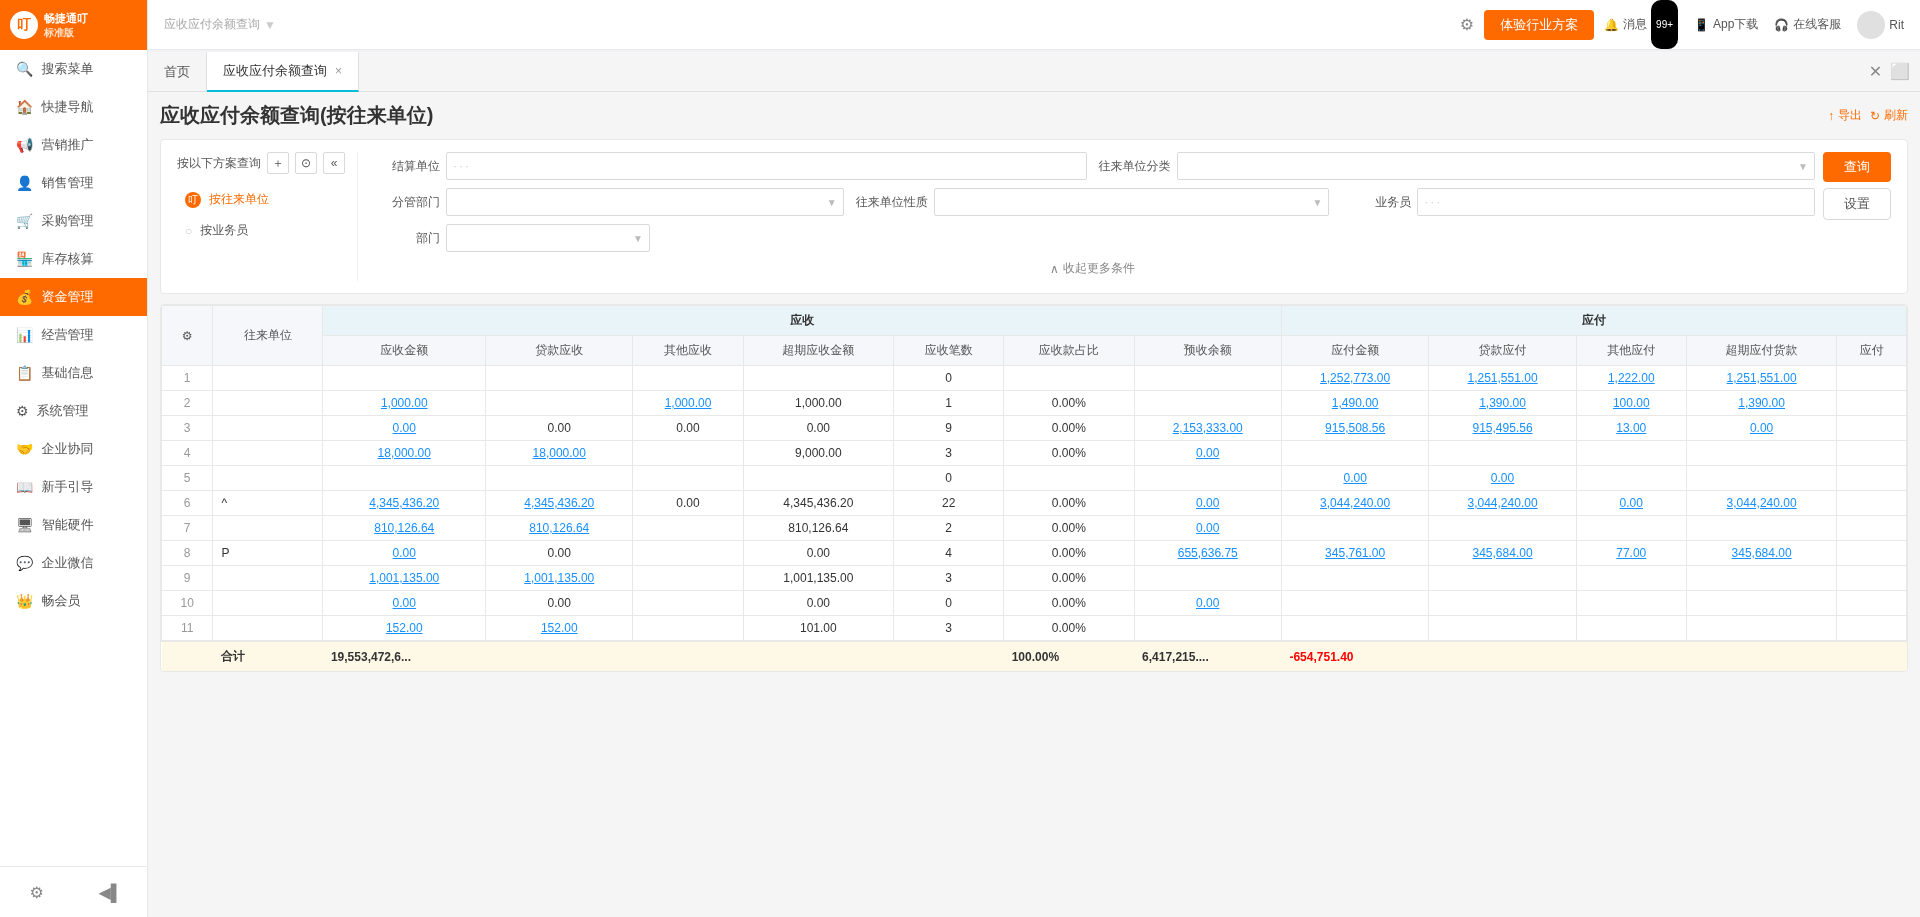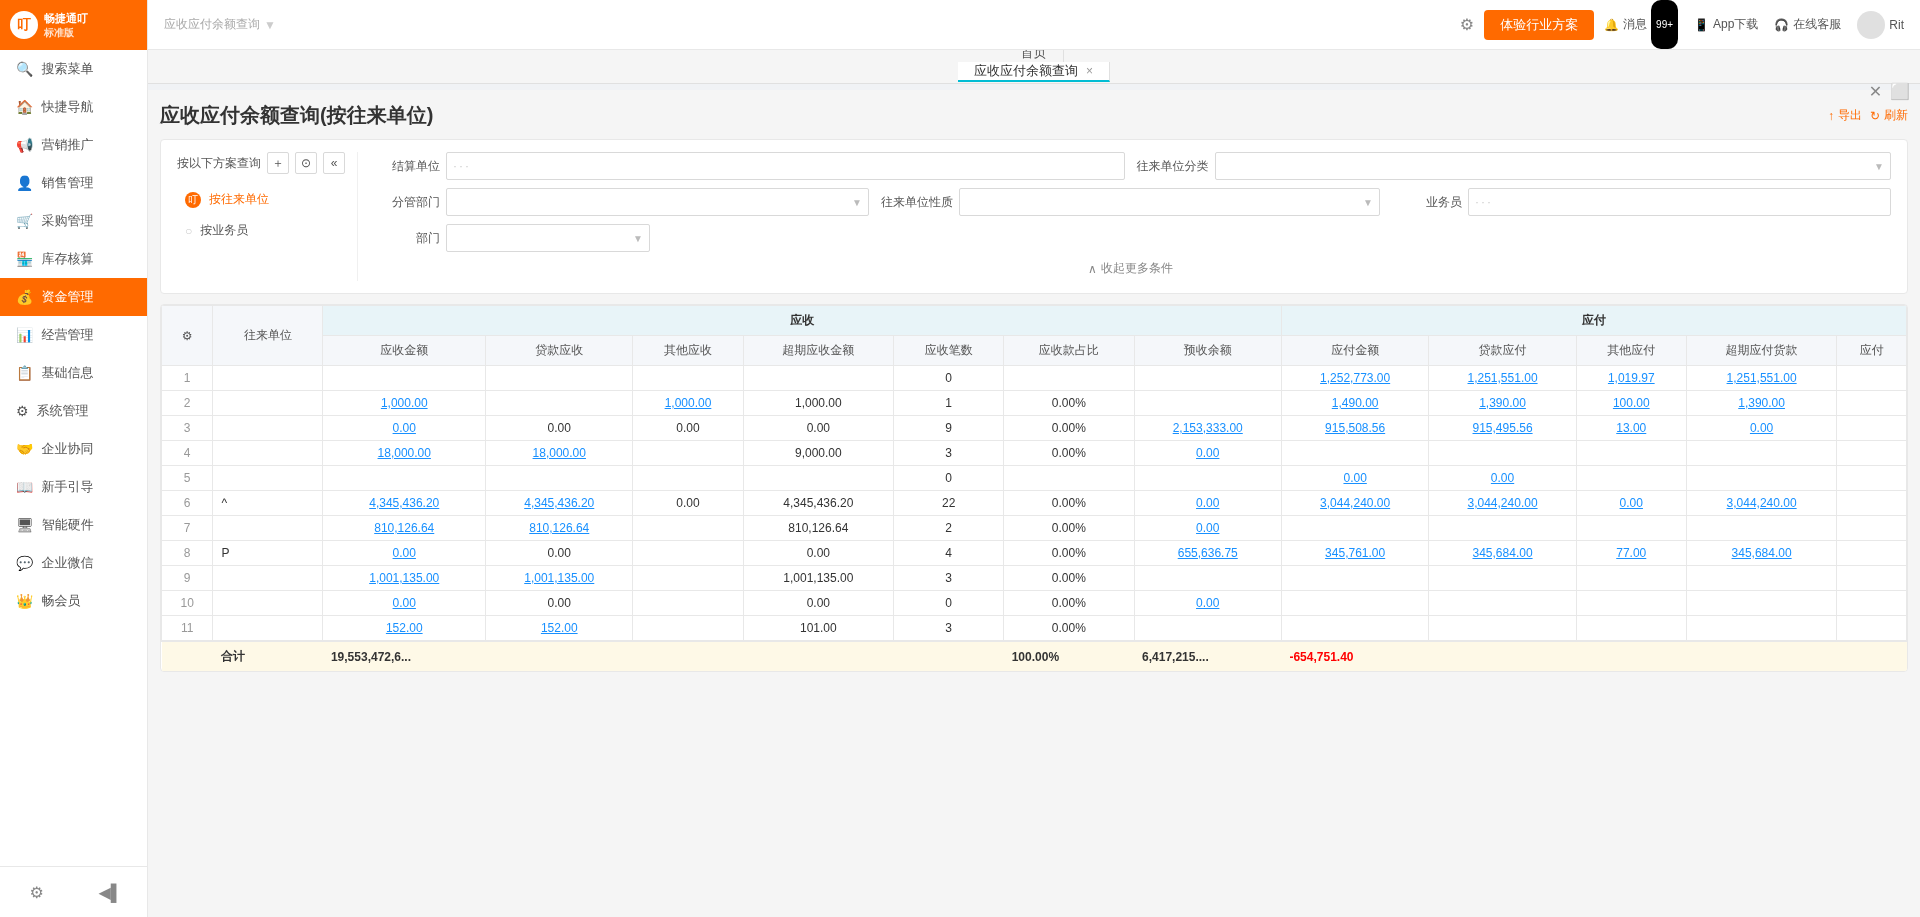--- a/index.html
+++ b/index.html
@@ -40,23 +40,23 @@
       background: #ff6a00; color: #fff; border: none; border-radius: 4px;
       padding: 6px 16px; font-size: 13px; cursor: pointer; white-space: nowrap;
     }
     .topbar-right { display: flex; align-items: center; gap: 16px; }
     .topbar-right-item { display: flex; align-items: center; gap: 4px; color: #555; cursor: pointer; font-size: 12px; }
     .badge { background: #000000; color: #fff; border-radius: 10px; padding: 19px 5px; font-size: 10px; text-align: center; }
     .user-avatar { width: 28px; height: 28px; background: #e0e0e0; border-radius: 50%; }
 
     
     .tabs-bar {
-      position: fixed; left: 148px; top: 44px; right: 0; height: 40px;
+      position: fixed; left: 148px; top: 52px; right: 0; height: 40px;
       background: #f5f5f5; border-bottom: 1px solid #e0e0e0;
-      display: flex; align-items: center; z-index: 99; flex-direction: column;
+      display: flex; align-items: center; z-index: 99;
     }
     .tab {
       height: 40px; display: flex; align-items: center; padding: 0 16px; font-size: 13px;
       cursor: pointer; color: #555; border-right: 1px solid #e0e0e0;
     }
     .tab.active { background: #fff; color: #333; border-bottom: 2px solid #00bcd4; }
     .tab .close-btn { margin-left: 8px; color: #999; font-size: 12px; }
     .tabs-right { margin-left: auto; display: flex; align-items: center; gap: 8px; padding-right: 10px; }
     .tabs-action-btn { font-size: 16px; color: #888; cursor: pointer; }
 
@@ -332,20 +332,24 @@
           </div>
 
           <div style="display:flex; justify-content:center; margin-top:4px;">
             <div class="collapse-btn">
               <span>∧</span>
               <span>收起更多条件</span>
             </div>
           </div>
         </div>
 
+        <div class="actions-col">
+          <button class="query-btn primary">查询</button>
+          <button class="query-btn default">设置</button>
+        </div>
       </div>
     </div>
   </div>
 
   <div class="table-area">
     <div class="table-wrapper">
       <table>
         <thead>
           <tr>
             <th rowspan="2">
@@ -378,21 +382,21 @@
               <td class="text-left"></td>
               <td></td>
               <td></td>
               <td></td>
               <td></td>
               <td>0</td>
               <td></td>
               <td></td>
               <td class="underline">1,252,773.00</td>
               <td class="underline">1,251,551.00</td>
-              <td class="underline">1,019.97</td>
+              <td class="underline">1,222.00</td>
               <td class="underline">1,251,551.00</td>
               <td></td>
             </tr>
             <tr>
               <td class="row-num">2</td>
               <td class="text-left"></td>
               <td class="underline">1,000.00</td>
               <td></td>
               <td class="underline">1,000.00</td>
               <td>1,000.00</td>

